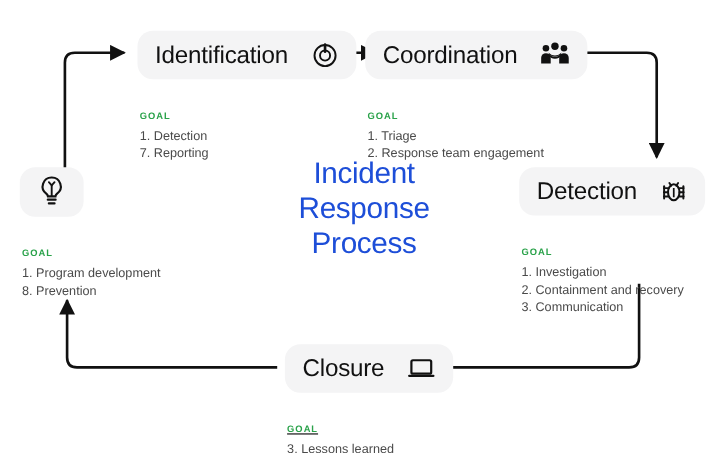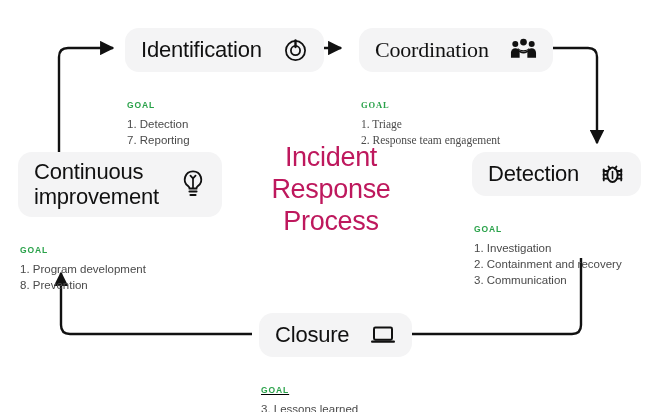--- a/index.html
+++ b/index.html
@@ -83,30 +83,30 @@
     white-space: nowrap;
   }
 
   
   #center-title {
     position: absolute;
     left: 236px;
     top: 141px;
     width: 190px;
     text-align: center;
-    color: #be185d;
+    color: #1d4ed8;
     font-size: 27px;
     line-height: 32px;
     font-weight: 400;
     letter-spacing: -0.3px;
   }
 
   
   #node-identification { left: 125px; top: 28px; }
-  #node-coordination   { left: 359px; top: 28px; font-family: Liberation Serif, serif; }
+  #node-coordination   { left: 332px; top: 28px; }
   #node-resolution     { left: 472px; top: 152px; }
   #node-closure        { left: 259px; top: 313px; text-decoration: underline; }
   #node-improvement    { left: 18px;  top: 152px; }
 
   #node-improvement .chip { padding-top: 7px; padding-bottom: 8px; }
   #node-improvement .chip-label { line-height: 25px; }
 </style>
 </head>
 <body>
 
@@ -211,22 +211,20 @@
       </span>
     </div>
     <div class="goal-block">
       <div class="goal-title">GOAL</div>
       <div class="goal-item">3. Lessons learned</div>
     </div>
   </div>
 
   <div class="node" id="node-improvement">
     <div class="chip">
-      <span class="chip-label">Continuous
-improvement</span>
       <span class="chip-icon">
         <svg width="26" height="30" viewBox="0 0 24 28">
           <path d="M12 2.2 a7.6 7.6 0 0 1 4.6 13.7 c-.9.7-1.3 1.4-1.4 2.3 h-6.4 c-.1-.9-.5-1.6-1.4-2.3 A7.6 7.6 0 0 1 12 2.2 z" fill="none" stroke="#111" stroke-width="1.8"></path>
           <line x1="12" y1="8.6" x2="12" y2="18.2" stroke="#111" stroke-width="1.6"></line>
           <path d="M12 8.8 l-2.4-2.6 M12 8.8 l2.4-2.6" stroke="#111" stroke-width="1.6" fill="none" stroke-linecap="round"></path>
           <line x1="8.7" y1="21" x2="15.3" y2="21" stroke="#111" stroke-width="1.9" stroke-linecap="round"></line>
           <line x1="9.6" y1="24.2" x2="14.4" y2="24.2" stroke="#111" stroke-width="1.9" stroke-linecap="round"></line>
         </svg>
       </span>
     </div>

